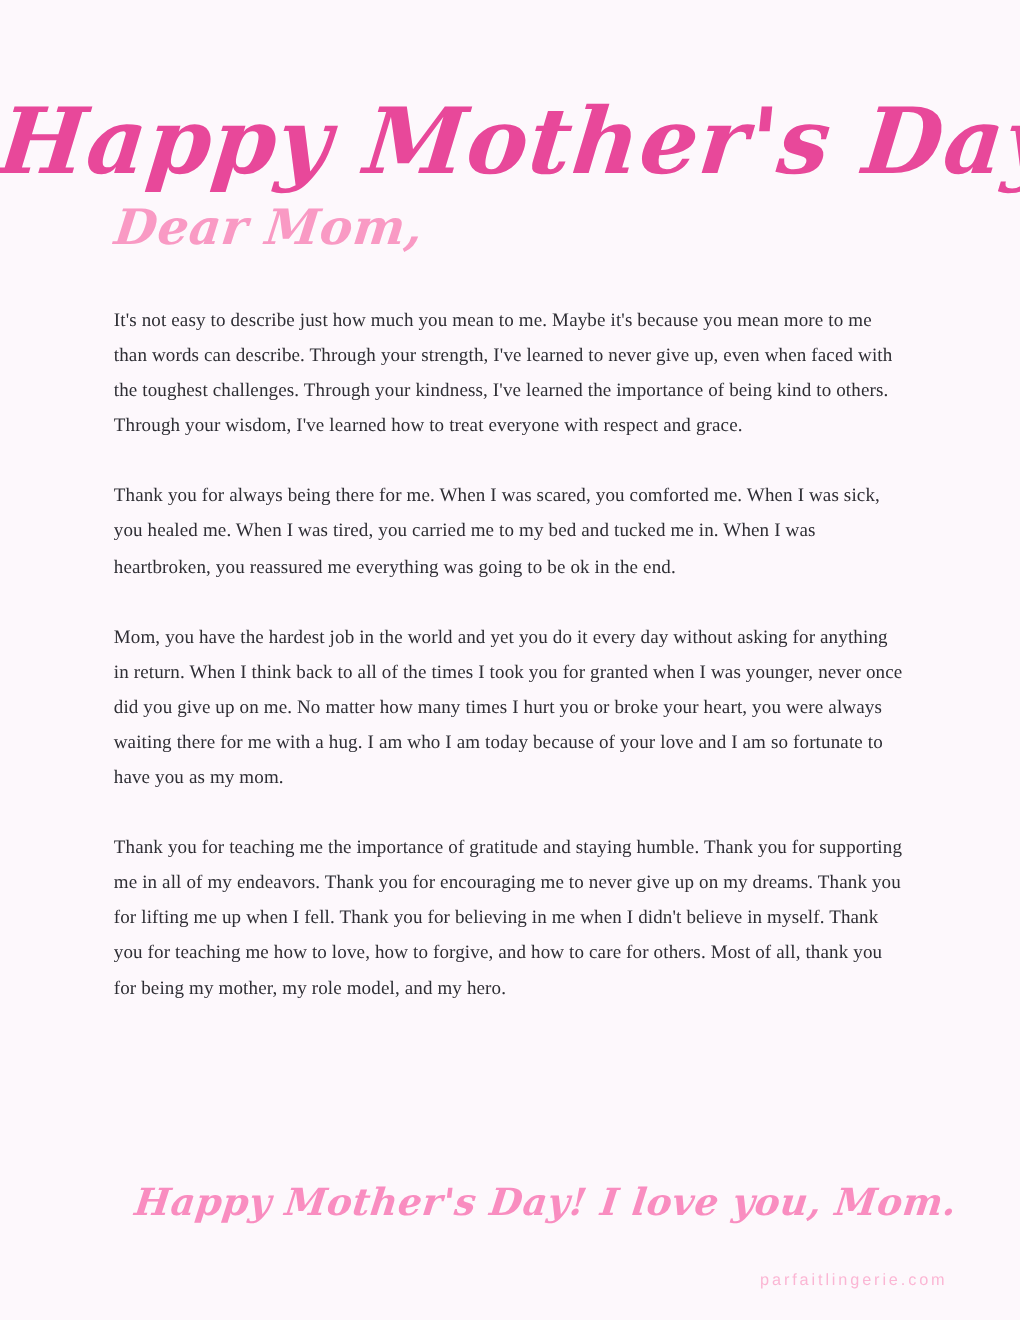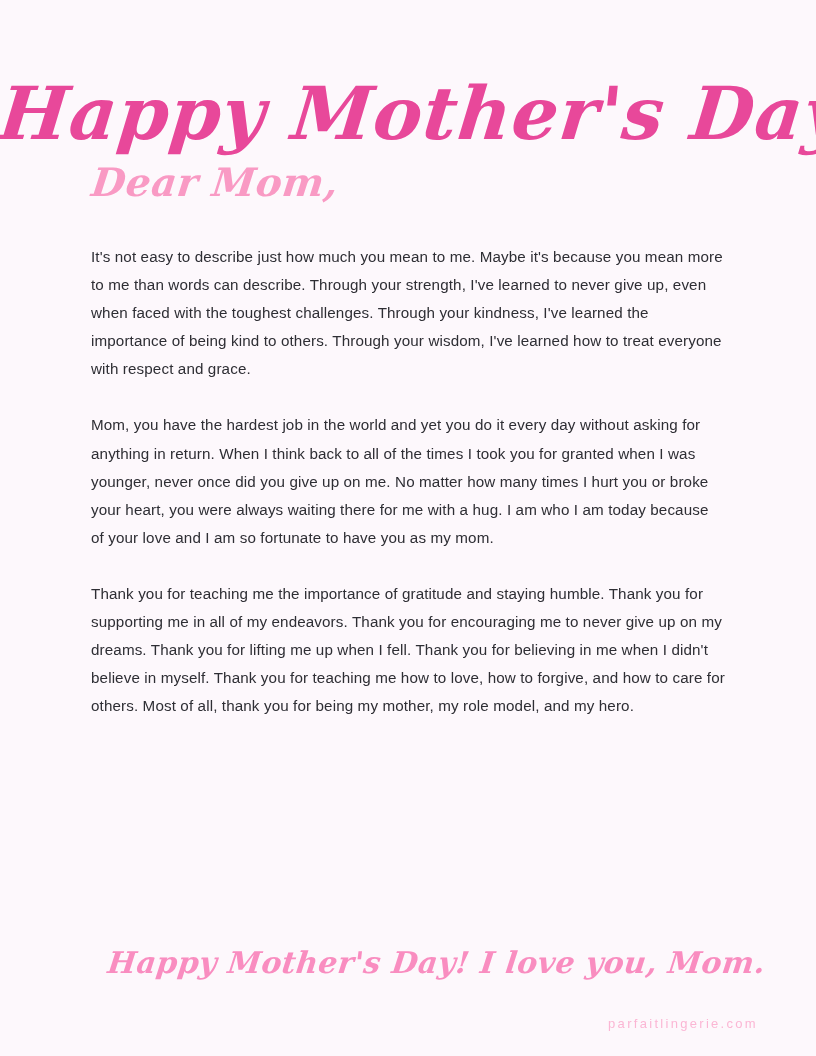--- a/index.html
+++ b/index.html
@@ -57,21 +57,21 @@
     transform-origin: left center;
   }
 
   
   .letter-body {
     position: absolute;
     left: 91px;
     top: 243px;
     width: 634px;
     color: #2e2e34;
-    font-family: Liberation Sans, sans-serif;
+    font-family: Liberation Serif, serif;
     font-size: 15.2px;
     line-height: 28.1px;
     letter-spacing: 0.12px;
   }
   .letter-body p {
     margin: 0 0 28px 0;
   }
   .letter-body p:last-child {
     margin-bottom: 12px;
   }
@@ -109,20 +109,21 @@
 <body>
 
 <div class="page">
 
   <h1 class="title">Happy Mother's Day</h1>
 
   <div class="greeting">Dear Mom,</div>
 
   <div class="letter-body">
     <p>It's not easy to describe just how much you mean to me. Maybe it's because you mean more to me than words can describe. Through your strength, I've learned to never give up, even when faced with the toughest challenges. Through your kindness, I've learned the importance of being kind to others. Through your wisdom, I've learned how to treat everyone with respect and grace.</p>
+    <p>Thank you for always being there for me. When I was scared, you comforted me. When I was sick, you healed me. When I was tired, you carried me to my bed and tucked me in. When I was heartbroken, you reassured me everything was going to be ok in the end.</p>
     <p>Mom, you have the hardest job in the world and yet you do it every day without asking for anything in return. When I think back to all of the times I took you for granted when I was younger, never once did you give up on me. No matter how many times I hurt you or broke your heart, you were always waiting there for me with a hug. I am who I am today because of your love and I am so fortunate to have you as my mom.</p>
     <p>Thank you for teaching me the importance of gratitude and staying humble. Thank you for supporting me in all of my endeavors. Thank you for encouraging me to never give up on my dreams. Thank you for lifting me up when I fell. Thank you for believing in me when I didn't believe in myself. Thank you for teaching me how to love, how to forgive, and how to care for others. Most of all, thank you for being my mother, my role model, and my hero.</p>
   </div>
 
   <div class="closing">Happy Mother's Day! I love you, Mom.</div>
 
   <div class="footer">parfaitlingerie.com</div>
 
 </div>
 

